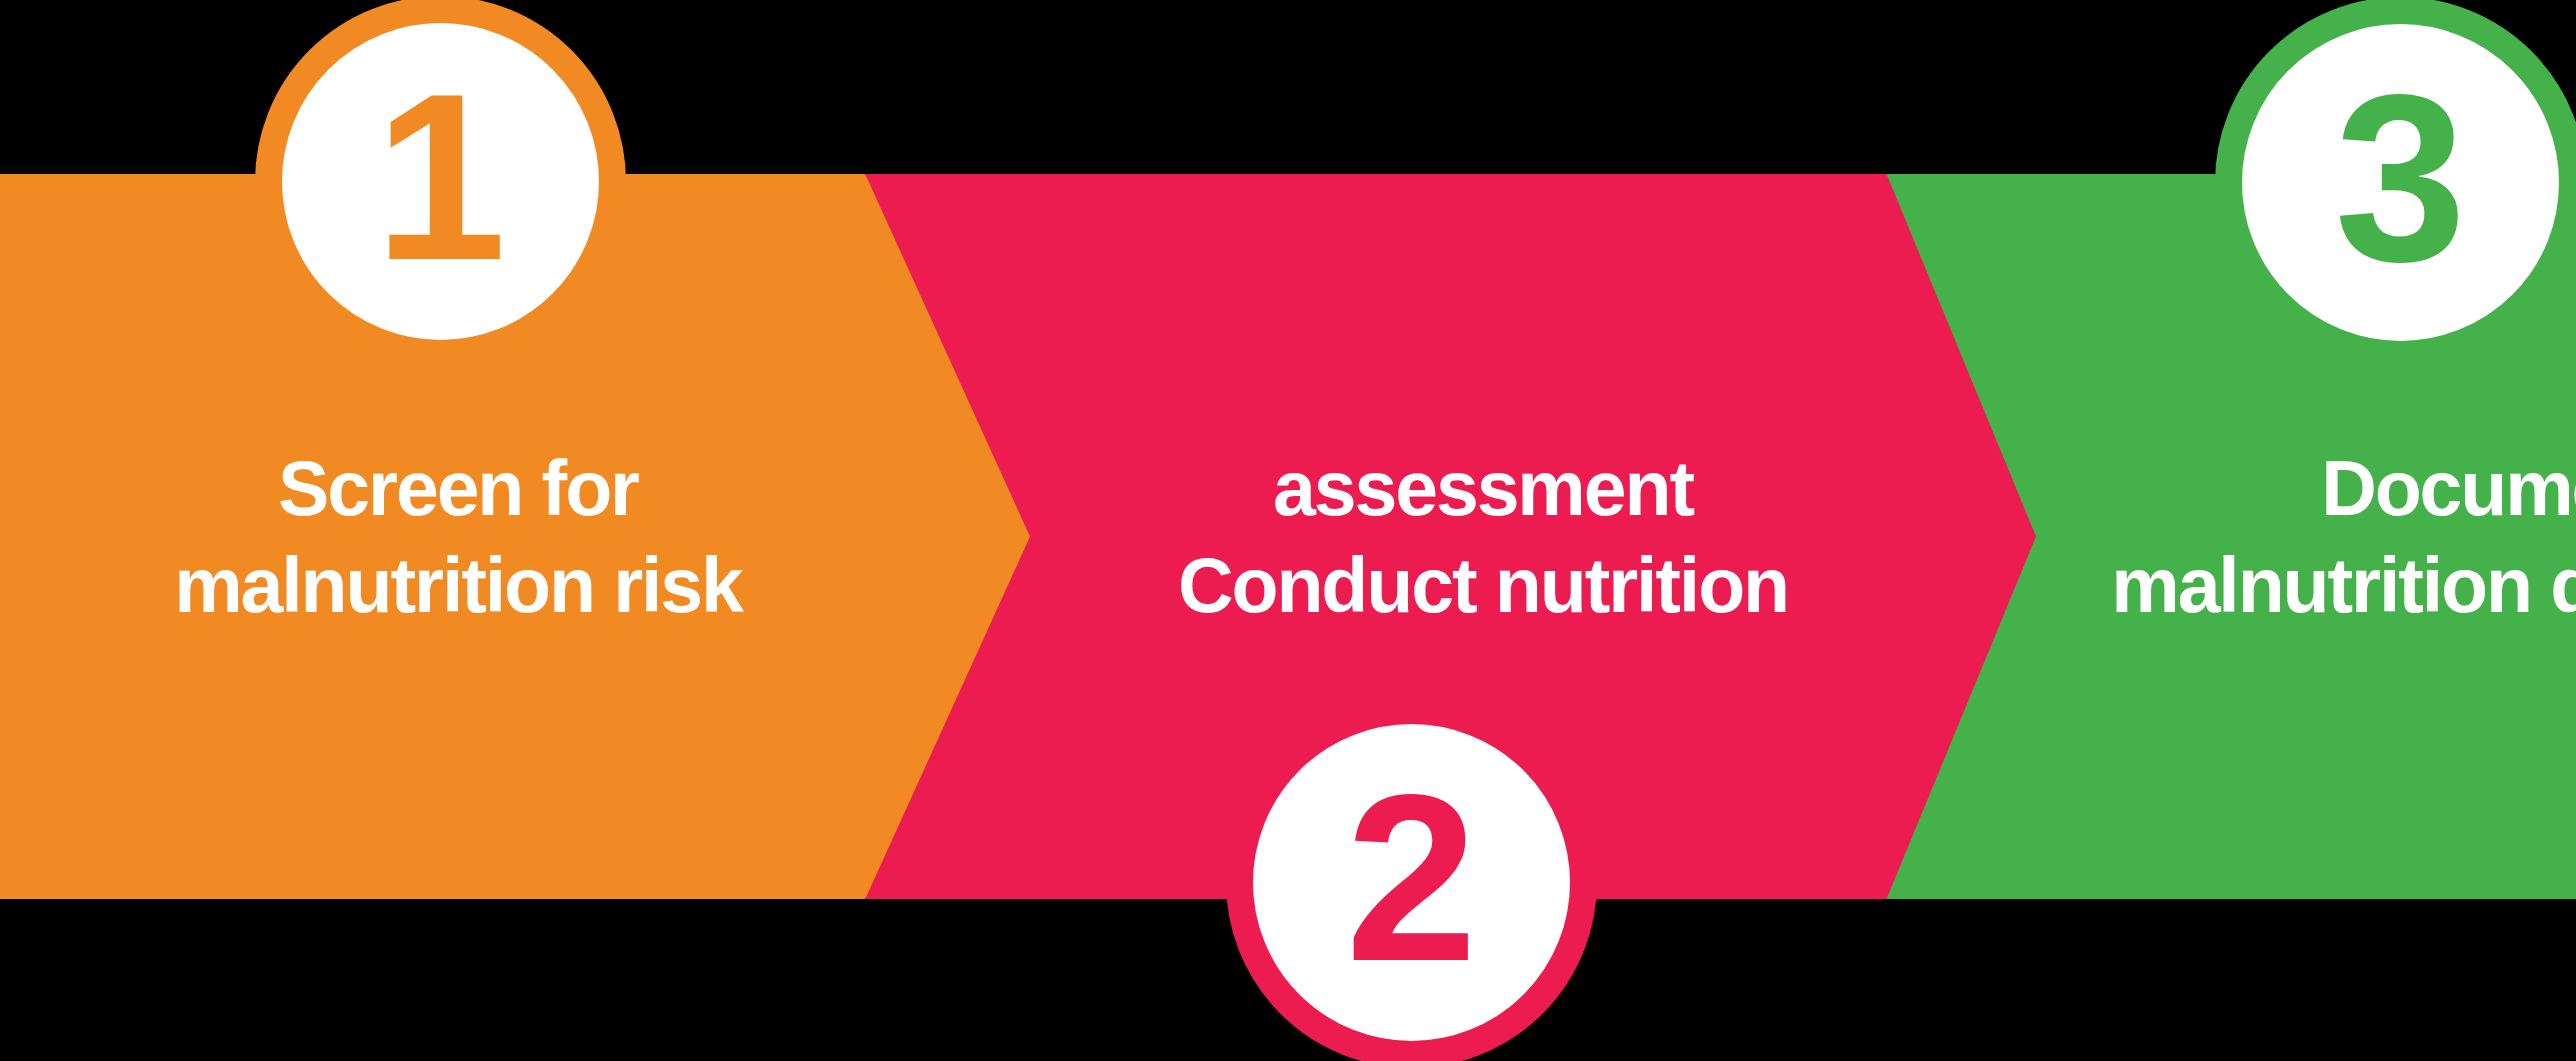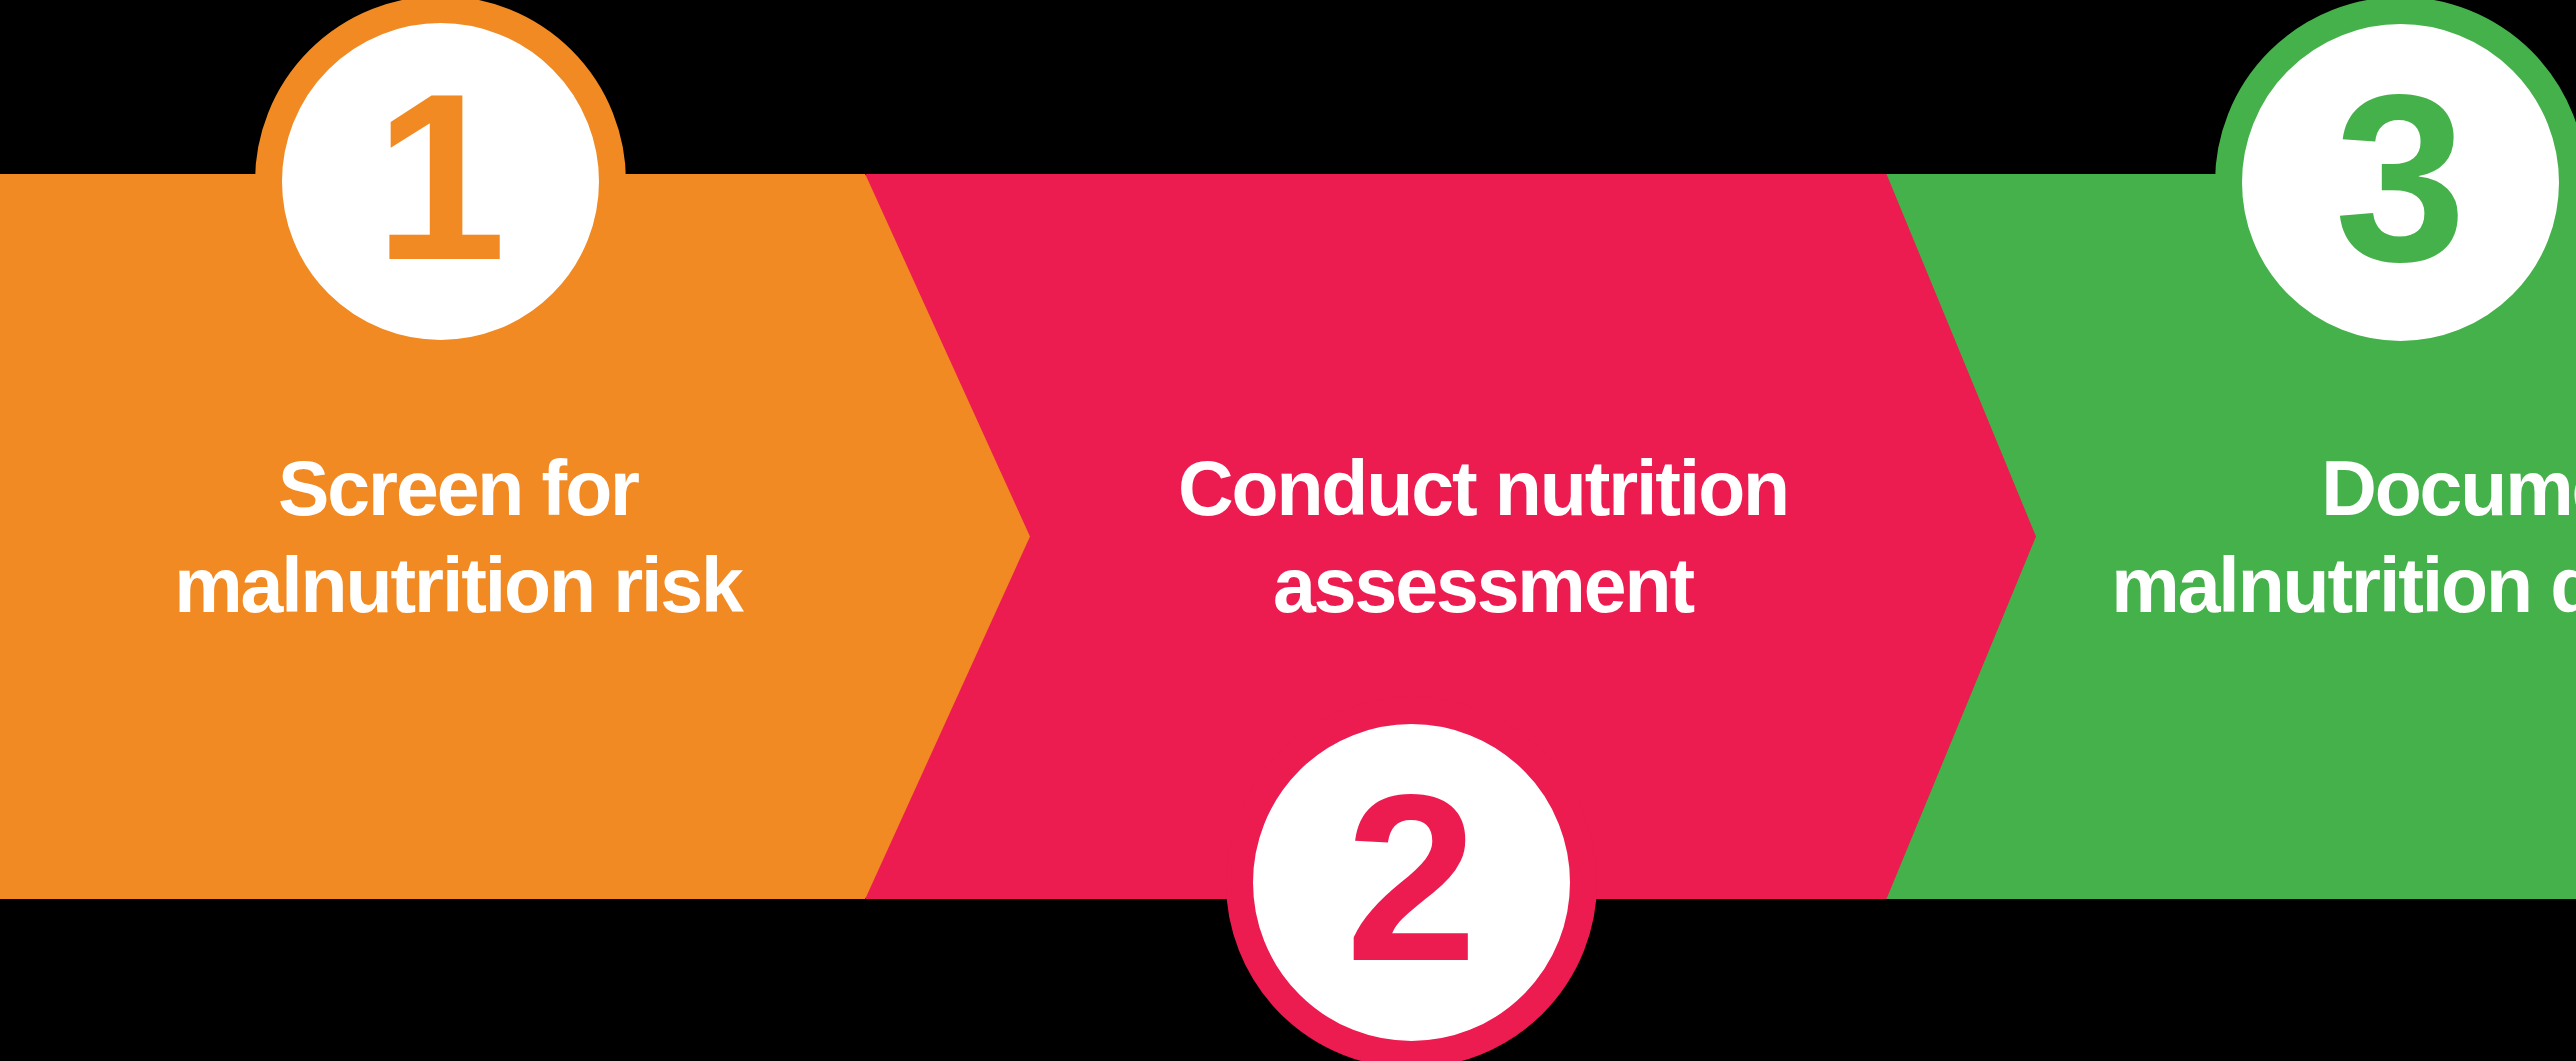--- a/index.html
+++ b/index.html
@@ -87,22 +87,22 @@
   </div>
   <div class="badge badge3" style="border-color: rgb(69, 177, 74);">
     <span class="num" style="color: rgb(69, 177, 74);">3</span>
   </div>
 
   <div class="label label1">
     <div>Screen for</div>
     <div>malnutrition risk</div>
   </div>
   <div class="label label2">
+    <div>assessment</div>
     <div>Conduct nutrition</div>
-    <div>assessment</div>
   </div>
   <div class="label label3">
     <div>Document</div>
     <div>malnutrition diagnosis</div>
   </div>
 
 </div>
 
 
 </body></html>

